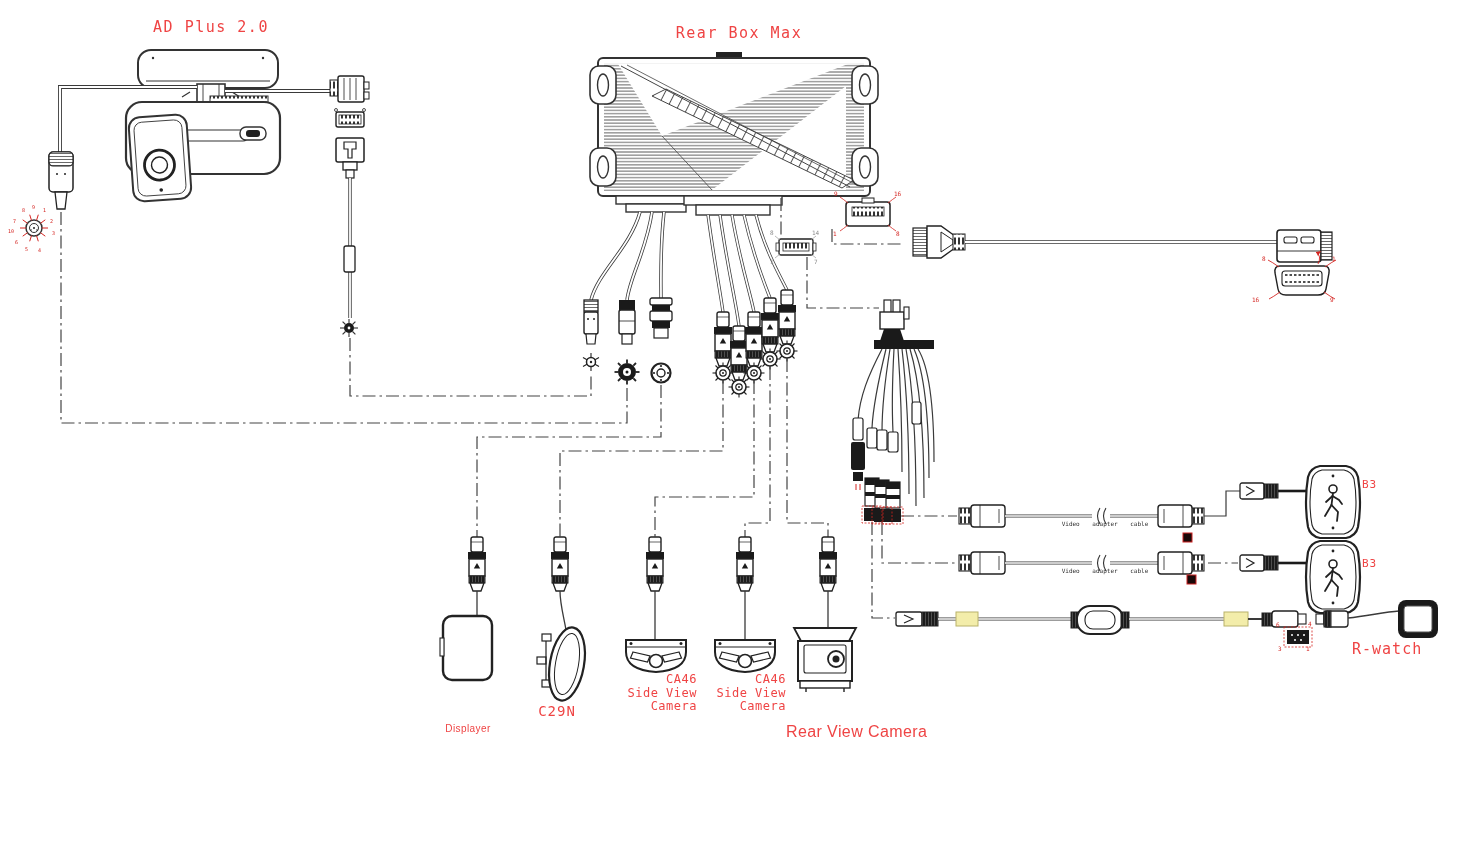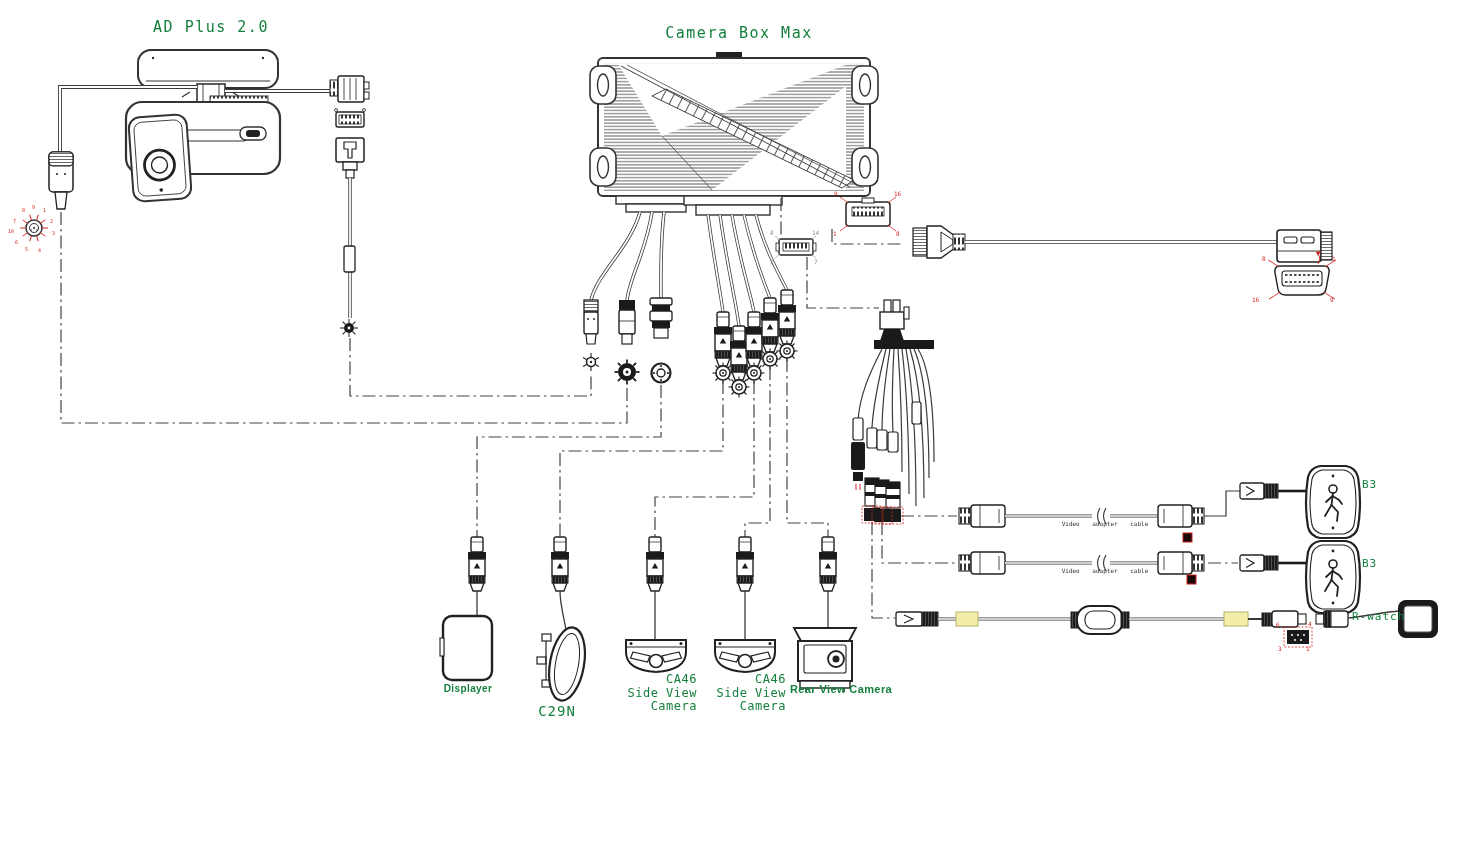--- a/index.html
+++ b/index.html
@@ -1,23 +1,23 @@
 <!DOCTYPE html>
 <html><head>
 <meta charset="utf-8">
 <style>
   html,body{margin:0;padding:0;background:#fff;}
   .canvas{position:relative;width:1460px;height:864px;background:#fff;overflow:hidden;
           font-family:"DejaVu Sans Mono","Liberation Mono",monospace;color:#222;}
   svg{position:absolute;left:0;top:0;}
-  .lbl{position:absolute;text-align:center;white-space:pre;color:#15803d;}
+  .lbl{position:absolute;text-align:center;white-space:pre;color:#ef4444;}
   .t-main{font-size:15px;letter-spacing:1.5px;}
   .t-dev{font-size:14px;letter-spacing:1px;}
   .t-cam{font-size:12px;line-height:13.5px;text-align:right;letter-spacing:0.5px;}
-  .t-bold{font-size:10px;font-weight:700;font-family:"Liberation Sans",sans-serif;letter-spacing:0.4px;}
+  .t-bold{font-size:10px;font-weight:400;font-family:"Liberation Sans",sans-serif;letter-spacing:0.4px;margin-top:40px;}
   .t-b3{font-size:11px;letter-spacing:1px;}
   .t-cable{font-size:6px;word-spacing:9px;color:#333;}
   .pin{position:absolute;font-size:6px;color:#d42420;line-height:6px;}
   .ping{position:absolute;font-size:6px;color:#8a8a8a;line-height:6px;}
   .pinc{position:absolute;font-size:5px;color:#d42420;line-height:5px;}
 </style>
 </head>
 <body>
 
 <div class="canvas">
@@ -570,33 +570,33 @@
   <rect x="6" y="17" width="42" height="28" rx="2" fill="#fff" stroke="#222" stroke-width="1.1"></rect>
   <circle cx="38" cy="31" r="8" fill="#fff" stroke="#222" stroke-width="1.8"></circle>
   <circle cx="38" cy="31" r="3.5" fill="#222"></circle>
   <rect x="2" y="53" width="50" height="7" fill="#fff" stroke="#222" stroke-width="1.4"></rect>
   <line x1="8" y1="60" x2="8" y2="64" stroke="#222" stroke-width="1.4"></line>
   <line x1="46" y1="60" x2="46" y2="64" stroke="#222" stroke-width="1.4"></line>
 </g>
 </svg>
 
 <div class="lbl t-main" style="left:146px;top:18px;width:130px;">AD Plus 2.0</div>
-<div class="lbl t-main" style="left:664px;top:24px;width:150px;">Camera Box Max</div>
+<div class="lbl t-main" style="left:664px;top:24px;width:150px;">Rear Box Max</div>
 
 <div class="lbl t-bold" style="left:430px;top:683px;width:76px;">Displayer</div>
 <div class="lbl t-dev" style="left:532px;top:703px;width:50px;">C29N</div>
 
 <div class="lbl t-cam" style="left:627px;top:673px;width:70px;"><span>CA46</span><br><span>Side View</span><br><span>Camera</span></div>
 <div class="lbl t-cam" style="left:716px;top:673px;width:70px;"><span>CA46</span><br><span>Side View</span><br><span>Camera</span></div>
 
-<div class="lbl t-bold" style="left:786px;top:683px;width:110px;font-size:11px;">Rear View Camera</div>
+<div class="lbl t-bold" style="left:786px;top:683px;width:110px;font-size:16px;">Rear View Camera</div>
 
 <div class="lbl t-b3" style="left:1362px;top:478px;width:40px;text-align:left;">B3</div>
 <div class="lbl t-b3" style="left:1362px;top:557px;width:40px;text-align:left;">B3</div>
-<div class="lbl t-dev" style="left:1352px;top:610px;width:80px;text-align:left;font-size:11px;">R-watch</div>
+<div class="lbl t-dev" style="left:1352px;top:640px;width:80px;text-align:left;font-size:15px;">R-watch</div>
 
 <div class="lbl t-cable" style="left:1040px;top:520px;width:130px;">Video adapter cable</div>
 <div class="lbl t-cable" style="left:1040px;top:567px;width:130px;">Video adapter cable</div>
 
 <span class="pin" style="left:834px;top:191px;">9</span>
 <span class="pin" style="left:894px;top:191px;">16</span>
 <span class="pin" style="left:833px;top:231px;">1</span>
 <span class="pin" style="left:896px;top:231px;">8</span>
 
 <span class="ping" style="left:770px;top:230px;">8</span>

